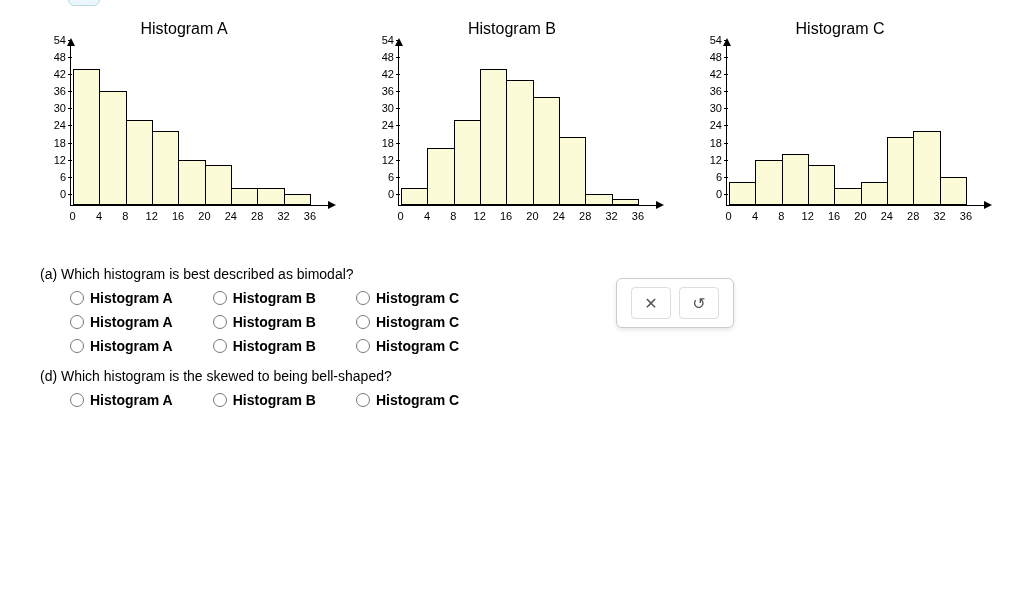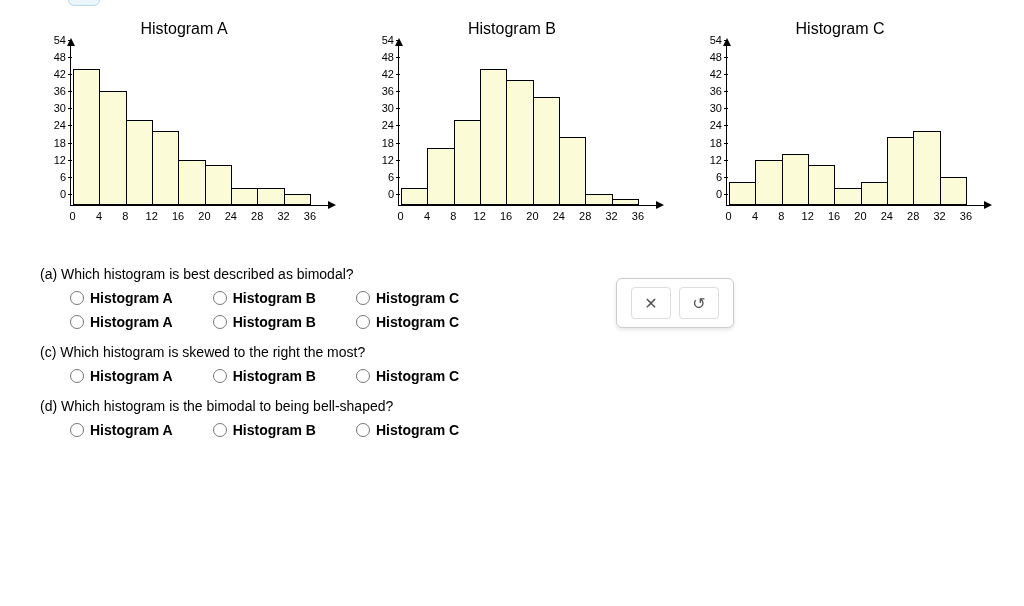--- a/index.html
+++ b/index.html
@@ -193,37 +193,36 @@
     <div class="option">
         <div class="radio"></div>
         <span>Histogram B</span>
       </div>
     <div class="option">
         <div class="radio"></div>
         <span>Histogram C</span>
       </div>
   </div>
 
-  <div class="qline">(c) Which histogram is skewed to the right the most?</div>
-  <div class="options">
-    <div class="option">
-        <div class="radio"></div>
-        <span>Histogram A</span>
-      </div>
-    <div class="option">
-        <div class="radio"></div>
-        <span>Histogram B</span>
-      </div>
-    <div class="option">
-        <div class="radio"></div>
-        <span>Histogram C</span>
-      </div>
-  </div>
-
-  <div class="qline">(d) Which histogram is the bimodal to being bell-shaped?</div>
+  <div class="options">
+    <div class="option">
+        <div class="radio"></div>
+        <span>Histogram A</span>
+      </div>
+    <div class="option">
+        <div class="radio"></div>
+        <span>Histogram B</span>
+      </div>
+    <div class="option">
+        <div class="radio"></div>
+        <span>Histogram C</span>
+      </div>
+  </div>
+
+  <div class="qline">(d) Which histogram is the skewed to being bell-shaped?</div>
   <div class="options">
     <div class="option">
         <div class="radio"></div>
         <span>Histogram A</span>
       </div>
     <div class="option">
         <div class="radio"></div>
         <span>Histogram B</span>
       </div>
     <div class="option">

